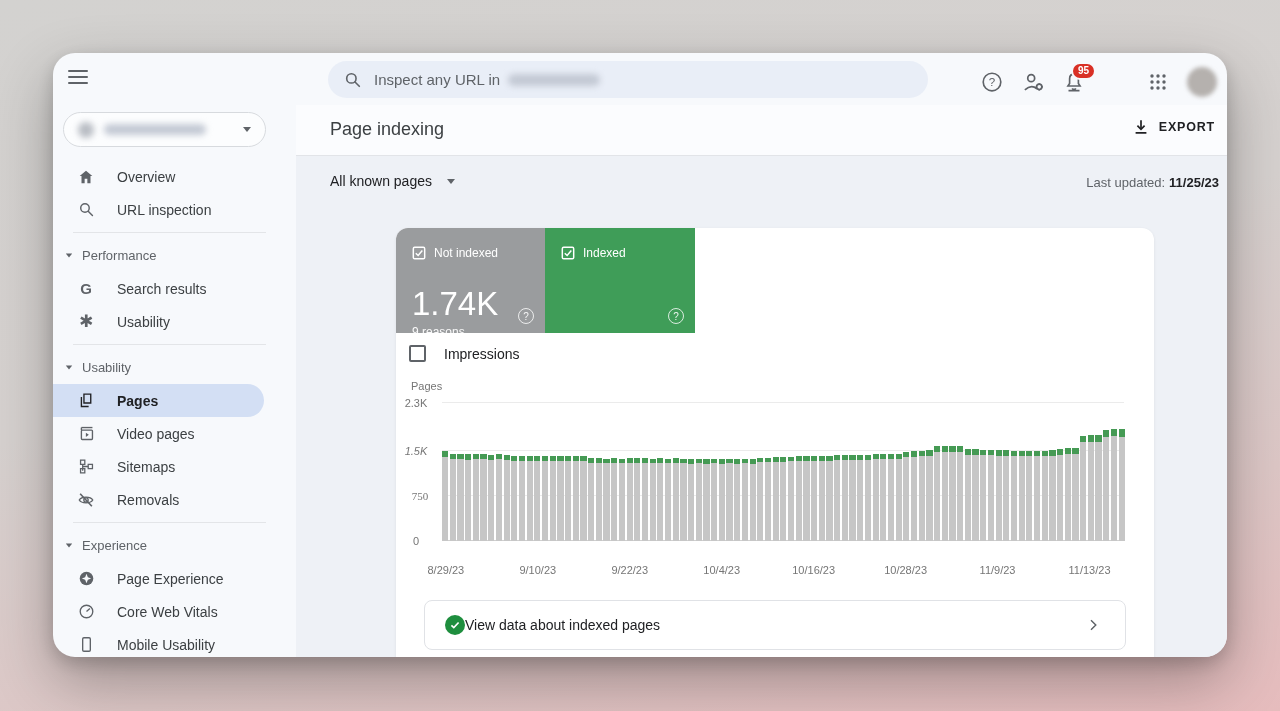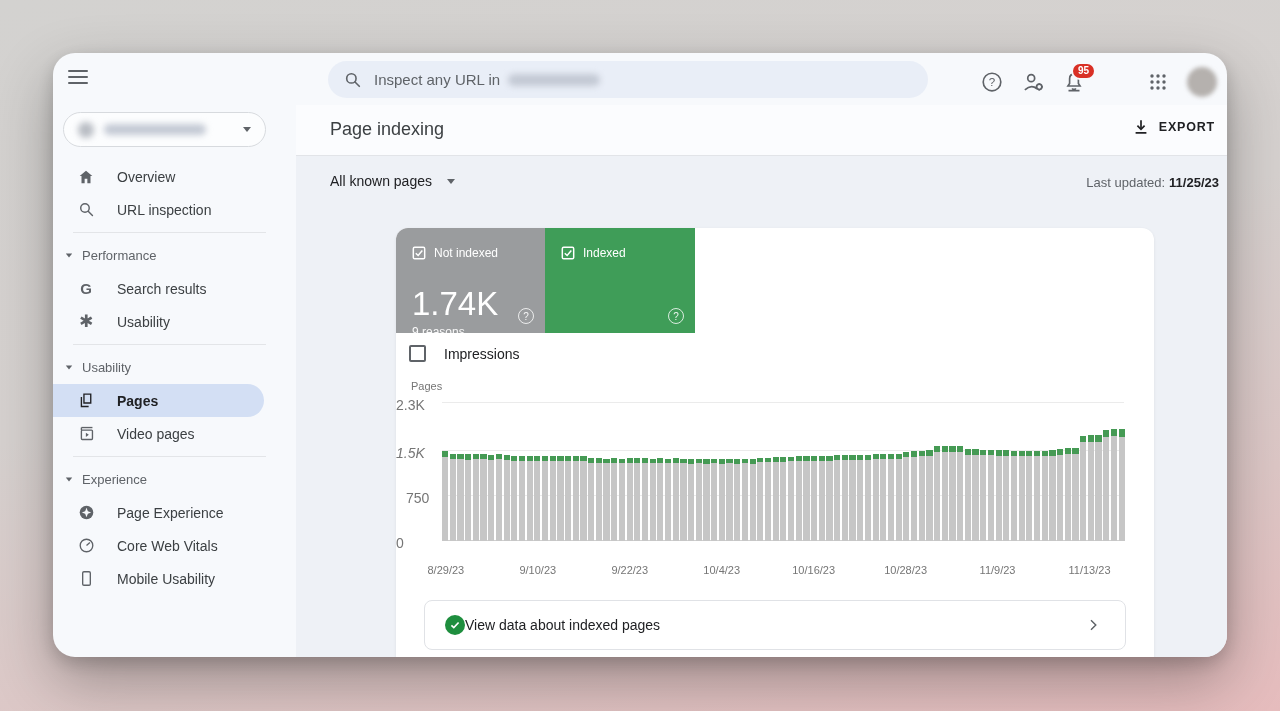--- a/index.html
+++ b/index.html
@@ -75,21 +75,21 @@
   .scard .csub { font-size:12px; margin-top:3px; opacity:.95; }
   .card-help { position:absolute; right:11px; bottom:9px; width:16px; height:16px; border:1.4px solid rgba(255,255,255,.8);
     border-radius:50%; font-size:10px; display:flex; align-items:center; justify-content:center;
     color:rgba(255,255,255,.9); cursor:pointer; }
 
   .impressions { position:absolute; left:13px; top:117px; display:flex; align-items:center; gap:18px; cursor:pointer; }
   .cb { width:17px; height:17px; border:2px solid #5f6368; border-radius:2px; background:#fff; }
   .impressions .lbl { font-size:14px; color:#202124; }
 
   .chart-ylabel { position:absolute; left:15px; top:152px; font-size:11px; color:#757575; }
-  .ylab { position:absolute; font-size:14px; color:#757575; width:40px; text-align:left; }
+  .ylab { position:absolute; font-size:11px; color:#757575; width:40px; text-align:center; }
   .plot { position:absolute; left:46px; top:175px; width:682px; height:138px; }
   .gridline { position:absolute; left:0; right:0; height:1px; background:#ebebeb; }
   .gridline.zero { background:#cfcfcf; }
   .bars { position:absolute; inset:0; display:flex; align-items:flex-end; gap:1.5px; }
   .bar { flex:1; display:flex; flex-direction:column; justify-content:flex-end; cursor:pointer; }
   .xlab { position:absolute; top:336px; transform:translateX(-50%); font-size:11px; color:#757575; white-space:nowrap; }
 
   .footer-box { position:absolute; left:28px; top:372px; width:702px; height:50px; border:1px solid #e0e2e6;
     border-radius:8px; display:flex; align-items:center; padding:0 24px 0 20px; cursor:pointer; background:#fff; }
   .check-circle { width:20px; height:20px; border-radius:50%; background:#1e8e3e; display:flex;
@@ -229,20 +229,41 @@
         <span class="nicon">
           <svg width="17" height="17" viewBox="0 0 20 20" fill="none" stroke="#5f6368" stroke-width="1.6">
               <path d="M4 3 H17"></path>
               <path d="M4 3 V6"></path>
               <rect x="4" y="6" width="13" height="11" rx="1"></rect>
               <path d="M9.3 9 L12.7 11.5 L9.3 14 Z" fill="#5f6368" stroke="none"></path>
             </svg>
         </span>
           <span>Video pages</span>
       </div>
+      <div class="nav-item">
+        <span class="nicon">
+          <svg width="17" height="17" viewBox="0 0 20 20" fill="none" stroke="#5f6368" stroke-width="1.5">
+              <rect x="3" y="2.5" width="5" height="5"></rect>
+              <rect x="3" y="12.5" width="5" height="5"></rect>
+              <rect x="12" y="7.5" width="5" height="5"></rect>
+              <path d="M5.5 7.5 V15 M5.5 10 H12"></path>
+            </svg>
+        </span>
+          <span>Sitemaps</span>
+      </div>
+      <div class="nav-item">
+        <span class="nicon">
+          <svg width="18" height="18" viewBox="0 0 20 20" fill="none" stroke="#5f6368" stroke-width="1.5">
+              <path d="M2.5 10 C5 5.8 15 5.8 17.5 10 C15 14.2 5 14.2 2.5 10 Z"></path>
+              <circle cx="10" cy="10" r="2.4"></circle>
+              <line x1="3.5" y1="3" x2="16.5" y2="17" stroke-width="1.8"></line>
+            </svg>
+        </span>
+          <span>Removals</span>
+      </div>
 
       <div class="nav-divider">
           <i></i>
         </div>
 
       <div class="nav-section">
         <span class="caret"></span>
         <span>Experience</span>
       </div>
       <div class="nav-item">
@@ -330,21 +351,21 @@
 
         <div class="impressions">
           <span class="cb"></span>
           <span class="lbl">Impressions</span>
         </div>
 
         <div class="chart-ylabel">Pages</div>
         <div id="y-labels">
             <div class="ylab" style="left: 0px; top: 169px;">2.3K</div>
             <div class="ylab" style="left: 0px; top: 217px; font-style: italic;">1.5K</div>
-            <div class="ylab" style="left: 10px; top: 262px;">750</div>
+            <div class="ylab" style="left: 4px; top: 262px; font-family: Liberation Serif, serif;">750</div>
             <div class="ylab" style="left: 0px; top: 307px;">0</div>
           </div>
         <div class="plot">
           <div id="gridlines">
               <div class="gridline" style="bottom: 138px;"></div>
               <div class="gridline" style="bottom: 90px;"></div>
               <div class="gridline" style="bottom: 45px;"></div>
               <div class="gridline zero" style="bottom: 0px;"></div>
             </div>
           <div class="bars" id="bars">

